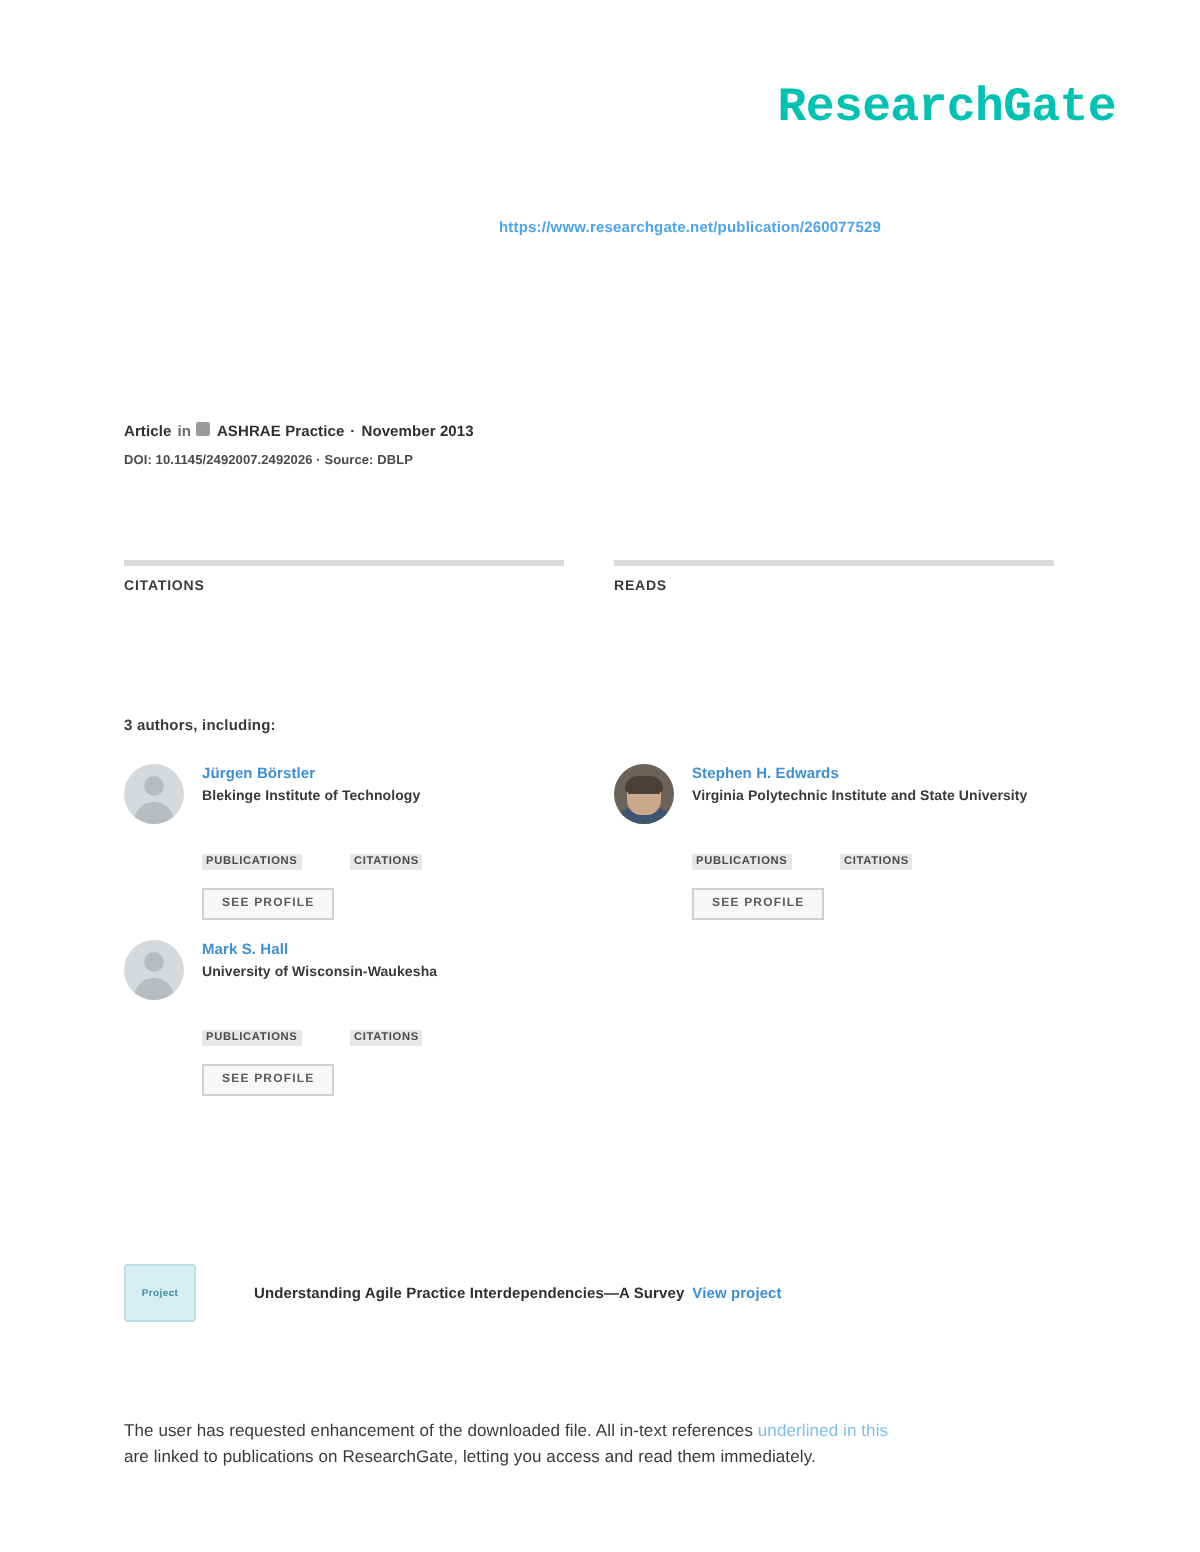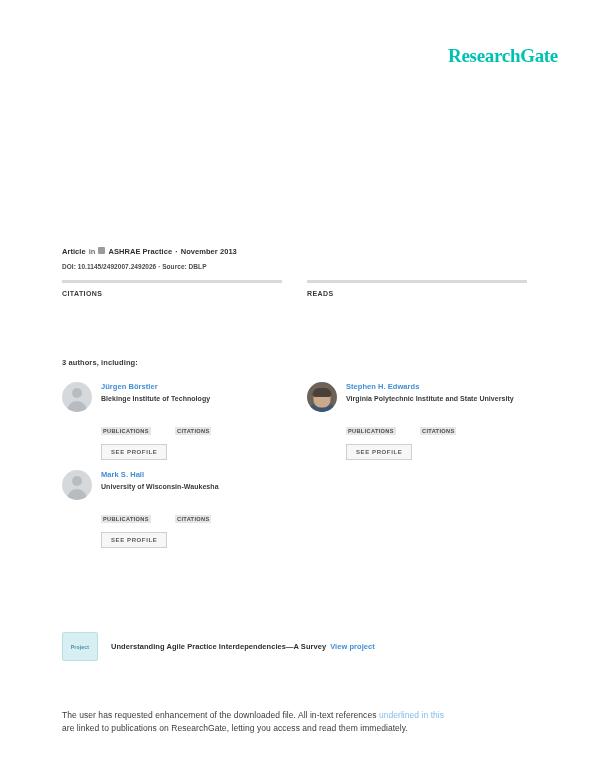--- a/index.html
+++ b/index.html
@@ -28,22 +28,22 @@
   .brand-row {
     position: absolute;
     top: 42px;
     right: 42px;
     height: 26px;
     display: flex;
     align-items: center;
     justify-content: flex-end;
   }
   .brand-logo {
-    font-family: Liberation Serif, serif;
-    font-size: 19px;
+    font-family: Liberation Mono, monospace;
+    font-size: 24px;
     font-weight: bold;
     letter-spacing: -0.3px;
     color: #00c2b2;
     line-height: 1;
   }
 
   
   .url-row {
     position: absolute;
     top: 103px;
@@ -71,21 +71,20 @@
   .meta-line {
     font-size: 7.5px;
     font-weight: bold;
     color: #2f2f2f;
     letter-spacing: 0.05px;
     line-height: 1.25;
     display: flex;
     align-items: flex-start;
     flex-wrap: wrap;
     gap: 3px;
-    margin-top: 36px;
   }
   .meta-in {
     color: #6a6a6a;
     font-weight: bold;
   }
   .journal-badge {
     display: inline-block;
     width: 7px;
     height: 7px;
     background: #9b9b9b;
@@ -320,20 +319,21 @@
     font-size: 5px;
     font-weight: bold;
     color: #3c8fa3;
     letter-spacing: 0.2px;
   }
   .project-text {
     font-size: 7.5px;
     font-weight: bold;
     color: #2f2f2f;
     letter-spacing: 0.05px;
+    margin-left: 16px;
   }
   .view-project {
     color: #3f8fd4;
     font-weight: bold;
     margin-left: 4px;
   }
 
   
   .footer {
     position: absolute;
@@ -363,20 +363,23 @@
 </style>
 </head>
 <body>
 
 <div class="page">
 
   <div class="brand-row">
     <div class="brand-logo">ResearchGate</div>
   </div>
 
+  <div class="url-row">
+    <span class="url-link">https://www.researchgate.net/publication/260077529</span>
+  </div>
 
   <div class="meta-block">
     <div class="meta-line">
       <span>Article</span>
       <span class="meta-in">in</span>
       <span class="journal-badge"></span>
       <span>ASHRAE Practice</span>
       <span>·</span>
       <span>November 2013</span>
     </div>

